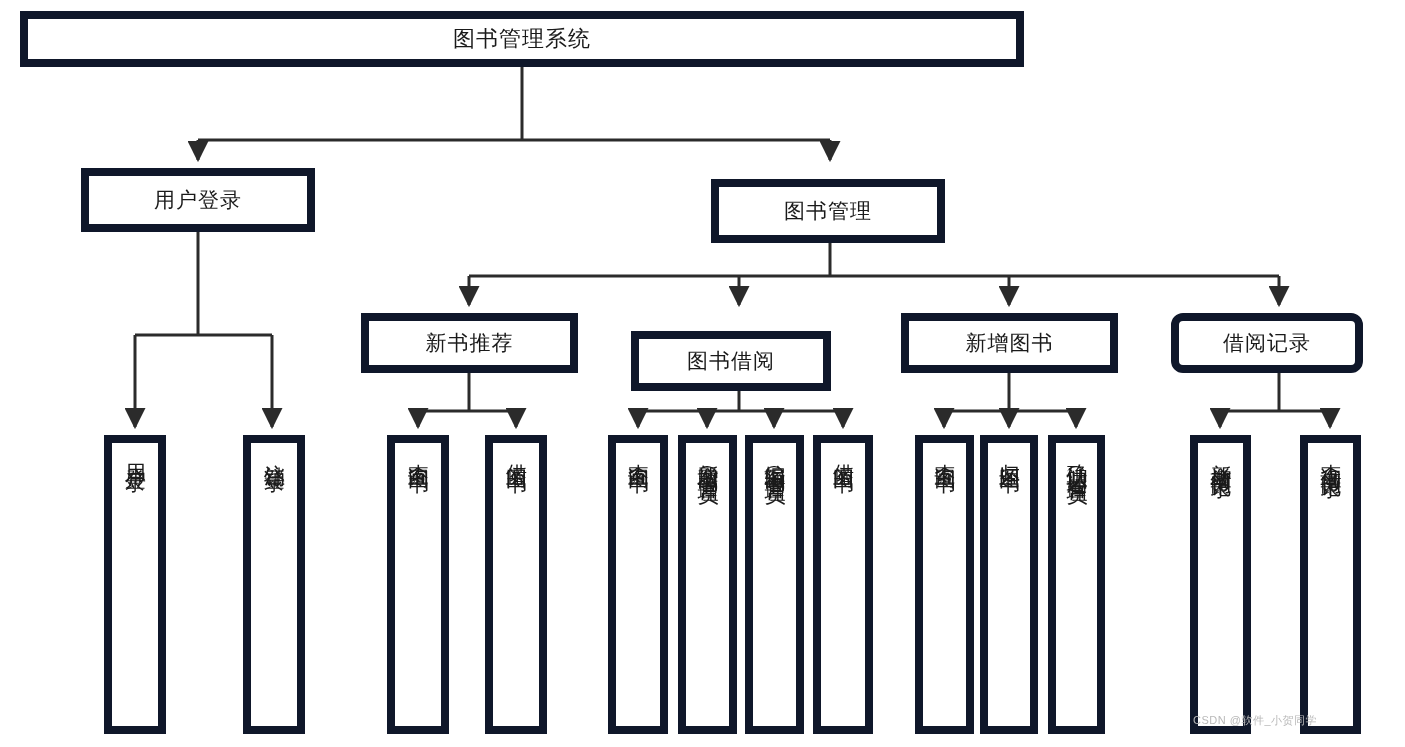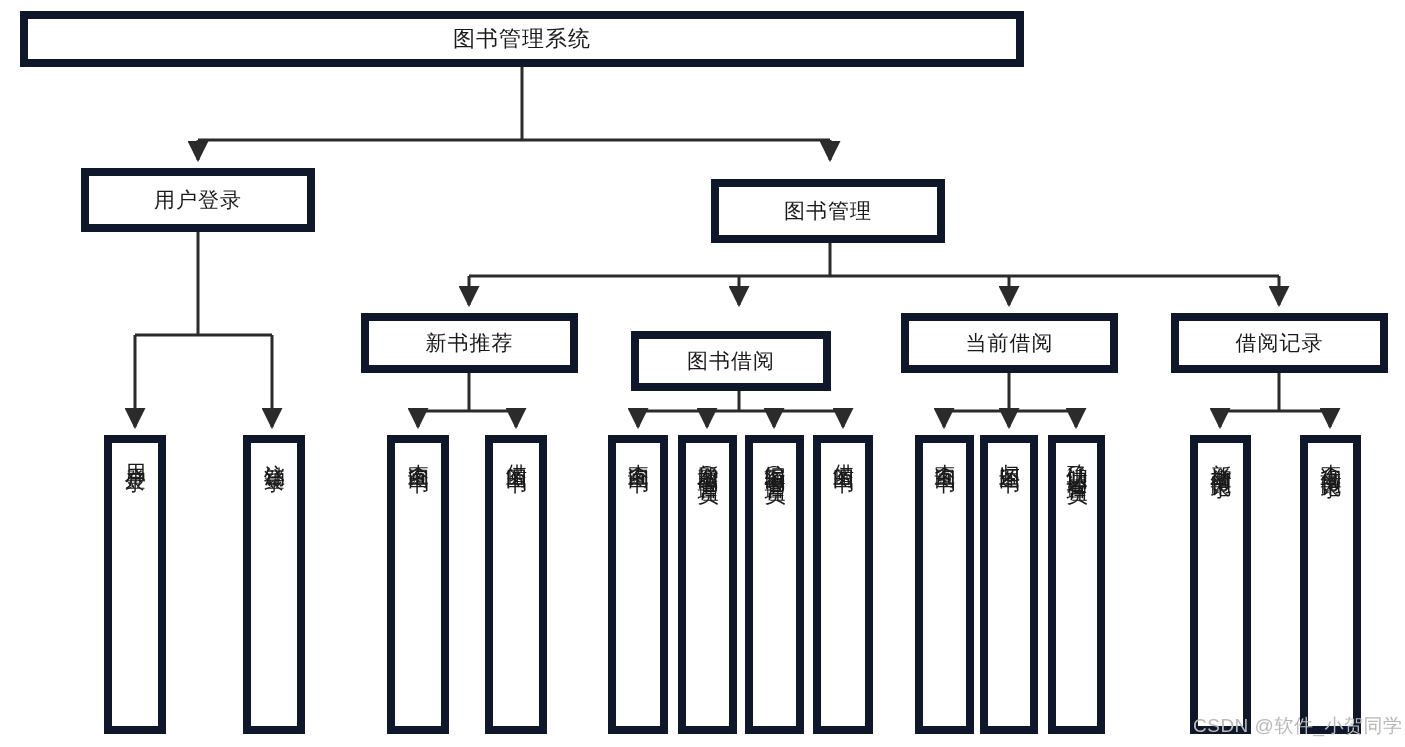--- a/index.html
+++ b/index.html
@@ -56,21 +56,21 @@
     letter-spacing: 3px;
     white-space: nowrap;
     display: block;
     margin: 0 auto;
   }
   .node.root {
     font-size: 22px;
   }
   .watermark {
     position: absolute;
-    font-size: 19px;
+    font-size: 11px;
     color: #b9b9b9;
     white-space: nowrap;
     z-index: 5;
     letter-spacing: 0.5px;
     text-align: right;
   }
 </style>
 </head>
 <body>
 
@@ -138,23 +138,23 @@
     <span>图书管理</span>
   </div>
 
   <div class="node h" style="left:361px; top:313px; width:217px; height:60px;justify-content:center;">
     <span>新书推荐</span>
   </div>
   <div class="node h" style="left:631px; top:302px; width:200px; height:60px;margin-top:29px;">
     <span>图书借阅</span>
   </div>
   <div class="node h" style="left:901px; top:313px; width:217px; height:60px;">
-    <span>当前借阅</span>
-  </div>
-  <div class="node h" style="left:1171px; top:313px; width:217px; height:60px;">
+    <span>新增图书</span>
+  </div>
+  <div class="node h" style="left:1171px; top:313px; width:192px; height:60px;border-radius:12px;">
     <span>借阅记录</span>
   </div>
 
   <div class="node v" style="left:104px; top:435px; width:62px; height:299px;">
     <span class="vtext">用户登录</span>
   </div>
   <div class="node v" style="left:243px; top:435px; width:62px; height:299px;">
     <span class="vtext">注销登录</span>
   </div>
 

